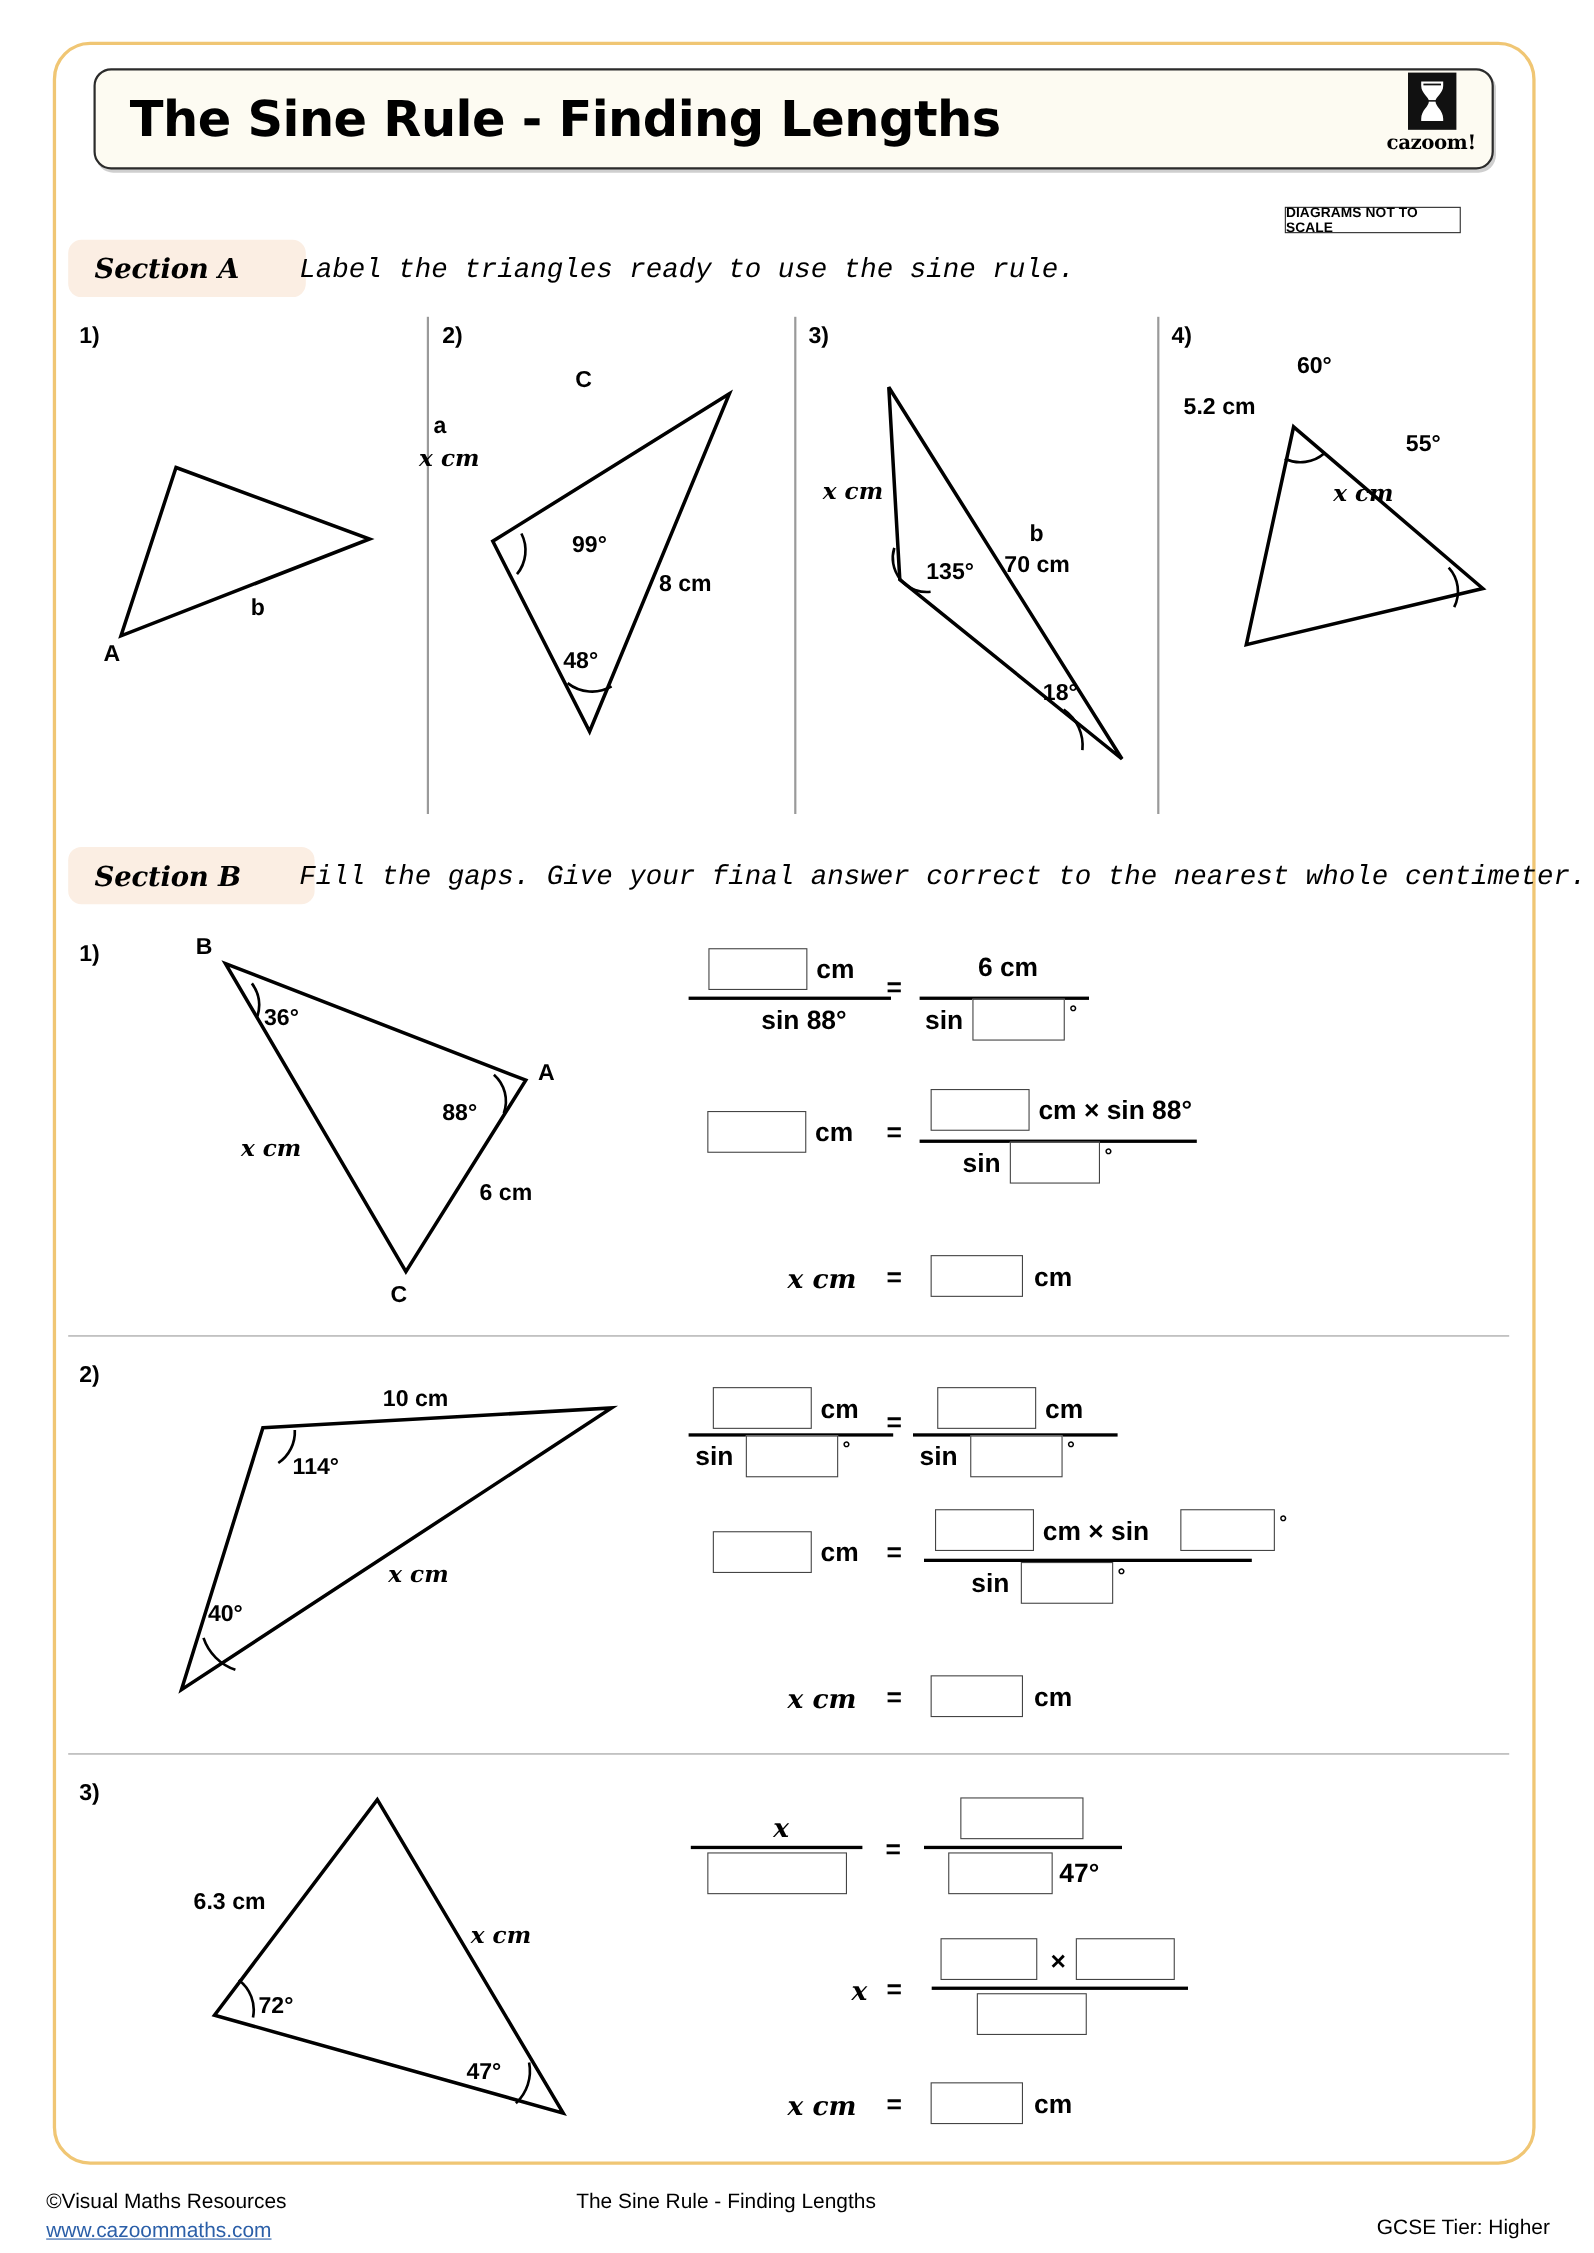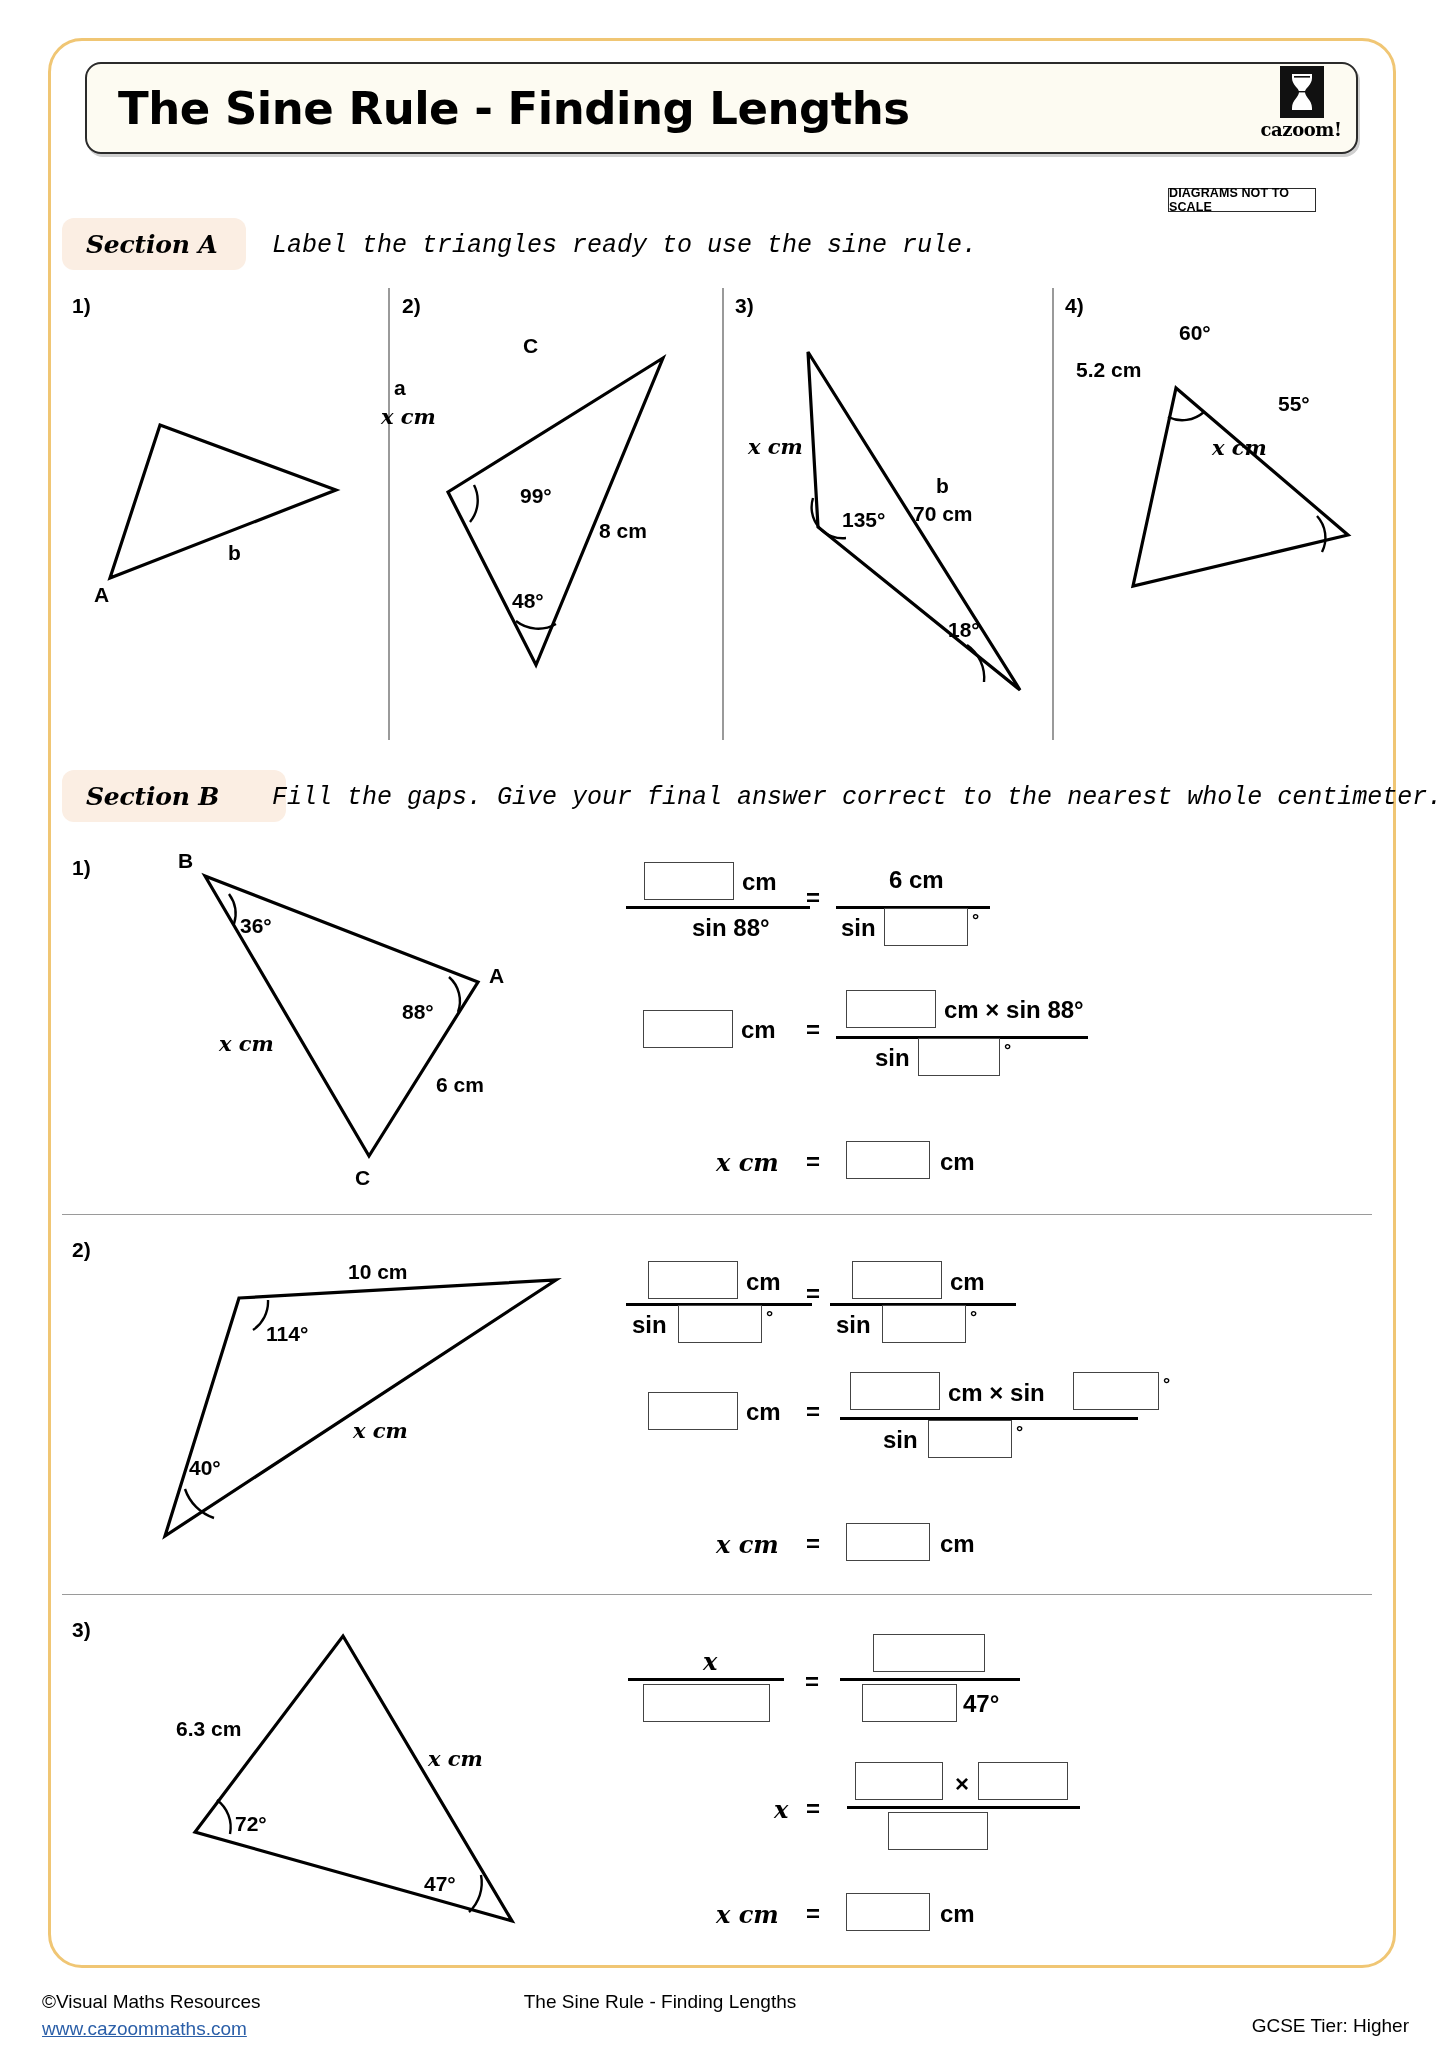--- a/index.html
+++ b/index.html
@@ -29,21 +29,21 @@
     position:absolute;left:22px;top:0;width:44px;height:52px;background:#111;
     display:flex;align-items:center;justify-content:center;
   }
   .logo-glyph{display:block;}
   .logo-word{
     position:absolute;left:0;top:53px;width:86px;text-align:center;
     font-size:18px;font-weight:bold;font-family:"DejaVu Serif",serif;
     letter-spacing:-.4px;
   }
   .nts-box{
-    position:absolute;left:1168px;top:188px;width:148px;height:24px;
+    position:absolute;left:1168px;top:188px;width:160px;height:24px;
     border:1.6px solid #2b2b2b;box-sizing:border-box;background:#fff;
     font-size:12.5px;font-weight:bold;letter-spacing:.1px;
     display:flex;align-items:center;justify-content:center;
   }
   
   .sec-band{
     position:absolute;height:52px;border-radius:12px;background:#fbeee3;
     display:flex;align-items:center;
   }
   .sec-label{
@@ -91,21 +91,21 @@
       <path d="M5 3 H25 L25 7 C25 14 18 17 18 21 C18 26 25 29 25 37 L25 39 H5 L5 37 C5 29 12 26 12 21 C12 17 5 14 5 7 Z" fill="#ffffff"></path>
       <rect x="7" y="5" width="16" height="1.6" fill="#111"></rect>
       <rect x="8" y="20" width="14" height="1.4" fill="#111"></rect>
     </svg>
   </div>
   <div class="logo-word">cazoom!</div>
 </div>
 
 <div class="nts-box">DIAGRAMS NOT TO SCALE</div>
 
-<div class="sec-band" style="left:62px;top:218px;width:184px;">
+<div class="sec-band" style="left:62px;top:218px;width:216px;">
   <span class="sec-label">Section A</span>
 </div>
 <div class="sec-instr" style="left:272px;top:231px;">Label the triangles ready to use the sine rule.</div>
 
 <div class="vdiv" style="left:388px;top:288px;height:452px;"></div>
 <div class="vdiv" style="left:722px;top:288px;height:452px;"></div>
 <div class="vdiv" style="left:1052px;top:288px;height:452px;"></div>
 
 <div class="qnum" style="left:72px;top:294px;">1)</div>
 <svg style="left:0;top:0;width:400px;height:700px;">

